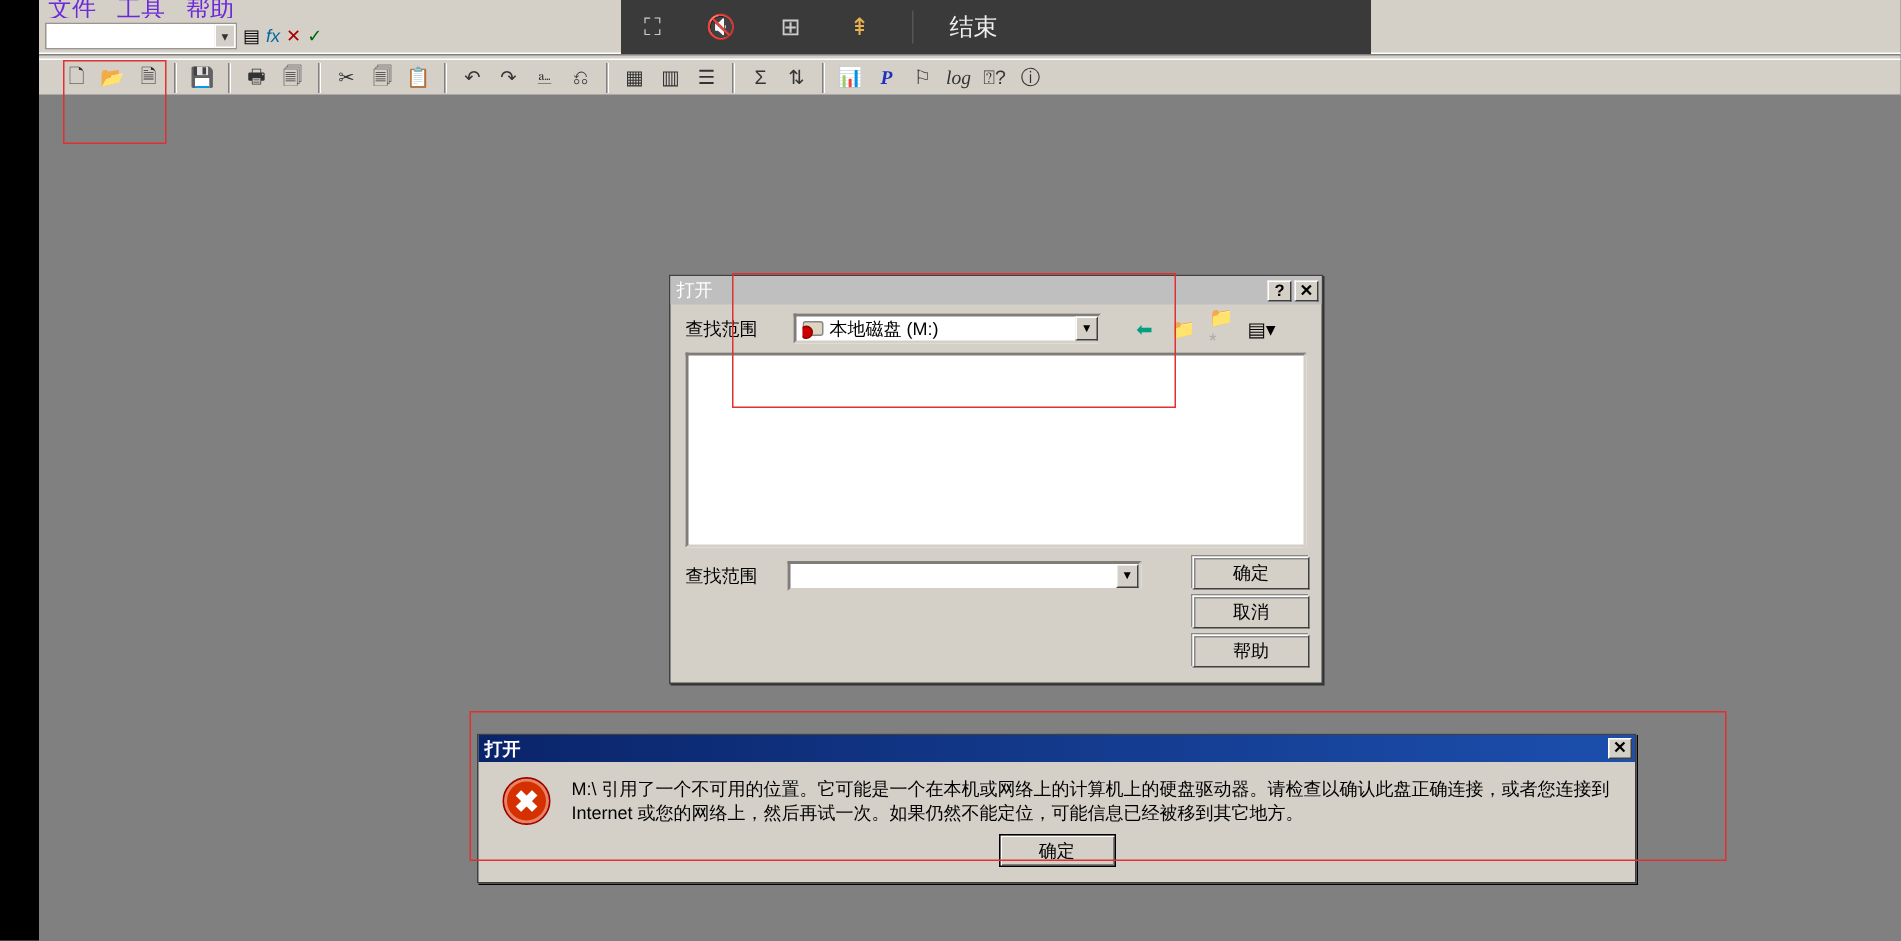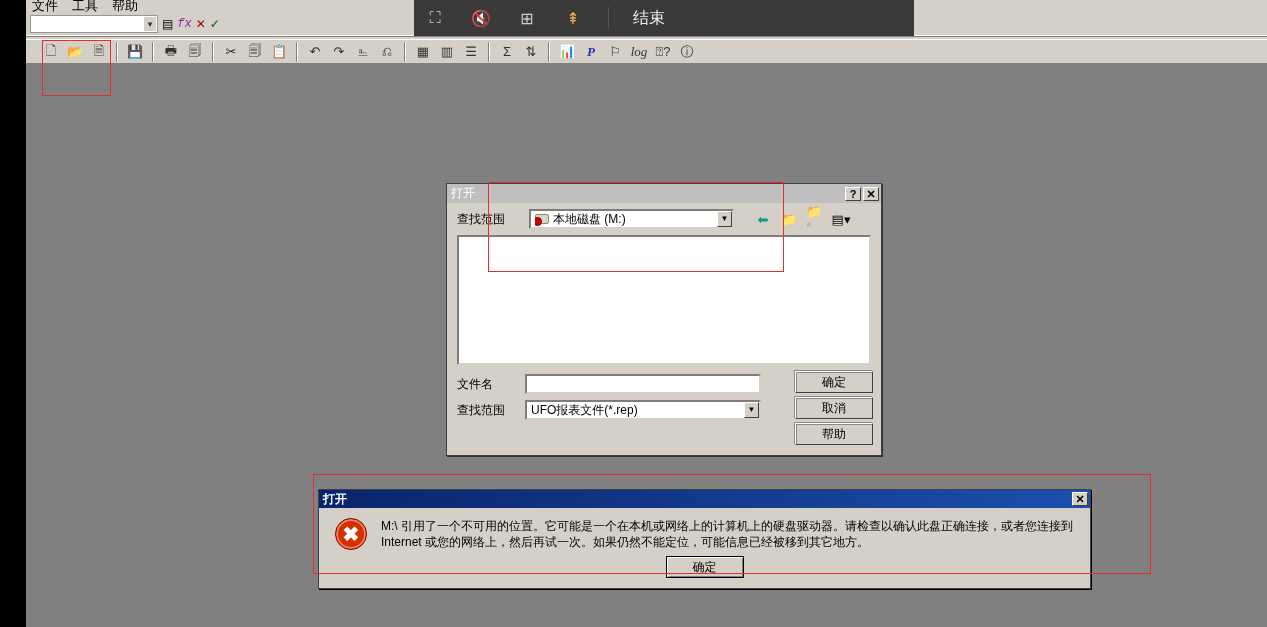--- a/index.html
+++ b/index.html
@@ -25,22 +25,22 @@
   
   .app-menubar {
     position: absolute;
     left: 26px; top: 0;
     width: 1241px; height: 12px;
     background: #d4d0c8;
     display: flex;
     align-items: center;
     gap: 14px;
     padding-left: 6px;
-    color: #000000;
-    font-size: 13px;
+    color: #6d28d9;
+    font-size: 16px;
   }
   .app-menubar .mi { cursor: default; }
 
   .mini-toolbar {
     position: absolute;
     left: 26px; top: 12px;
     width: 1241px; height: 24px;
     background: #d4d0c8;
     border-bottom: 1px solid #fff;
     display: flex;
@@ -351,21 +351,21 @@
   <span class="mi">文件</span>
   <span class="mi">工具</span>
   <span class="mi">帮助</span>
 </div>
 
 <div class="mini-toolbar">
   <div class="combo">
     <span class="tri">▾</span>
   </div>
   <span>▤</span>
-  <span style="color:#a21caf;font-style:italic;font-family:Liberation Mono, monospace;">fx</span>
+  <span style="color:#0369a1;font-style:italic;font-family:Liberation Sans, sans-serif;">fx</span>
   <span style="color:#a00;">✕</span>
   <span style="color:#060;">✓</span>
 </div>
 
 <div class="rc-bar">
   <span class="rc-icon">⛶</span>
   <span class="rc-icon">🔇</span>
   <span class="rc-icon">⊞</span>
   <span class="rc-icon rc-pin">⇞</span>
   <span style="width:1px;height:22px;background:#555;"></span>
@@ -434,27 +434,22 @@
       <span class="lic" style="color:#aaa;">📁*</span>
       <span class="lic">▤▾</span>
     </span>
   </div>
 
   <div class="file-list"></div>
 
   <div class="bottom-section">
     <div class="bottom-left">
       <div class="brow">
-        <span class="open-label">文件名</span>
-        <input class="fn-input" type="text" value="" style="">
-      </div>
-      <div class="brow">
         <span class="open-label">查找范围</span>
         <div class="dropdown ft-dd">
-          <span class="ddtxt">UFO报表文件(*.rep)</span>
           <span class="ddarrow">▼</span>
         </div>
       </div>
     </div>
     <div class="bottom-right">
       <div class="dlg-btn">确定</div>
       <div class="dlg-btn">取消</div>
       <div class="dlg-btn">帮助</div>
     </div>
   </div>

